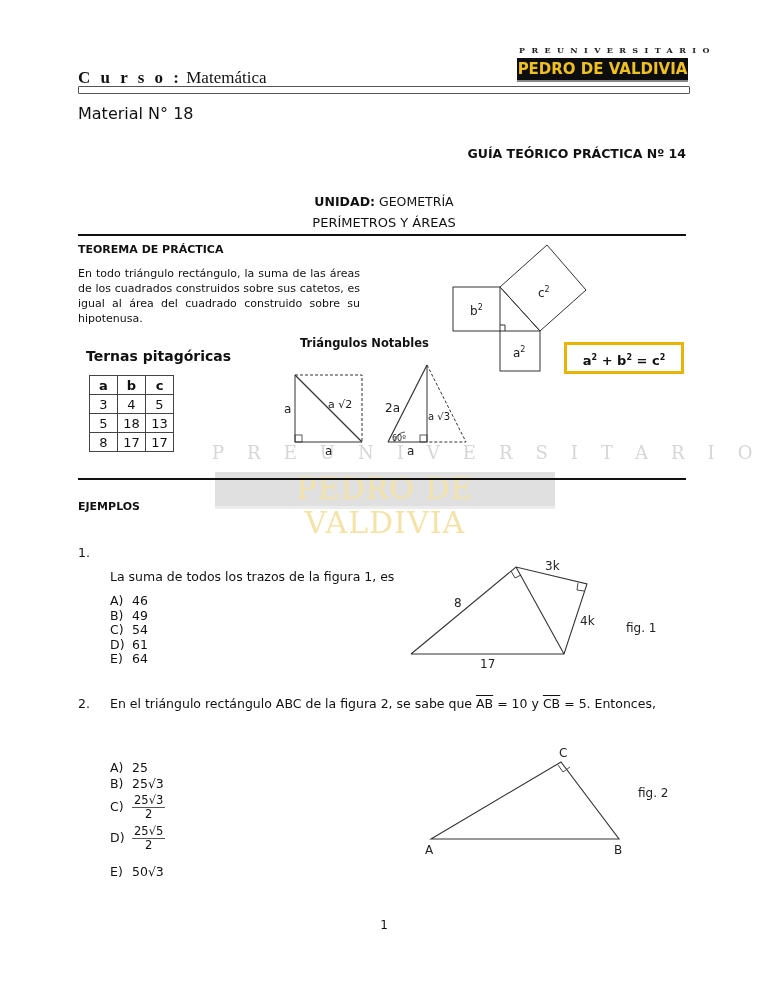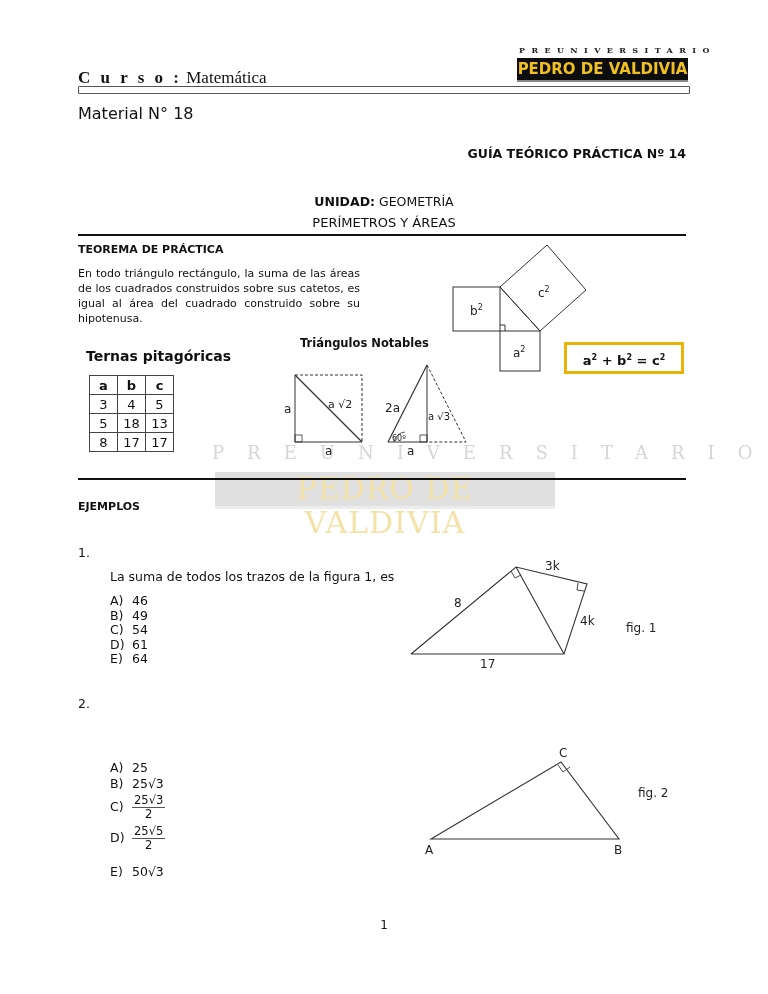--- a/index.html
+++ b/index.html
@@ -165,20 +165,27 @@
   </g>
   <text x="145" y="20" font-size="12" fill="#222">3k</text>
   <text x="54" y="57" font-size="12" fill="#222">8</text>
   <text x="180" y="75" font-size="12" fill="#222">4k</text>
   <text x="80" y="118" font-size="12" fill="#222">17</text>
   <text x="226" y="82" font-size="12" fill="#222">fig. 1</text>
 </svg>
 
 <div class="abs qnum" style="left:78px; top:696px;">2.</div>
 <div class="abs qtext" style="left:110px; top:695px; width:580px;">
+  <div>
+    <span>En el triángulo rectángulo ABC de la figura 2,  se sabe que</span>
+    <span class="overline">AB</span>
+    <span>= 10  y</span>
+    <span class="overline">CB</span>
+    <span>= 5. Entonces,</span>
+  </div>
 </div>
 
 <div class="abs opts" style="left:110px; top:760px; line-height:16px;">
   <div><span style="display:inline-block;width:22px">A)</span><span>25</span></div>
   <div><span style="display:inline-block;width:22px">B)</span><span>25√3</span></div>
   <div style="margin-top:2px;"><span style="display:inline-block;width:22px">C)</span><span class="frac"><span class="num">25√3</span><span>2</span></span></div>
   <div style="margin-top:4px;"><span style="display:inline-block;width:22px">D)</span><span class="frac"><span class="num">25√5</span><span>2</span></span></div>
   <div style="margin-top:12px;"><span style="display:inline-block;width:22px">E)</span><span>50√3</span></div>
 </div>
 

